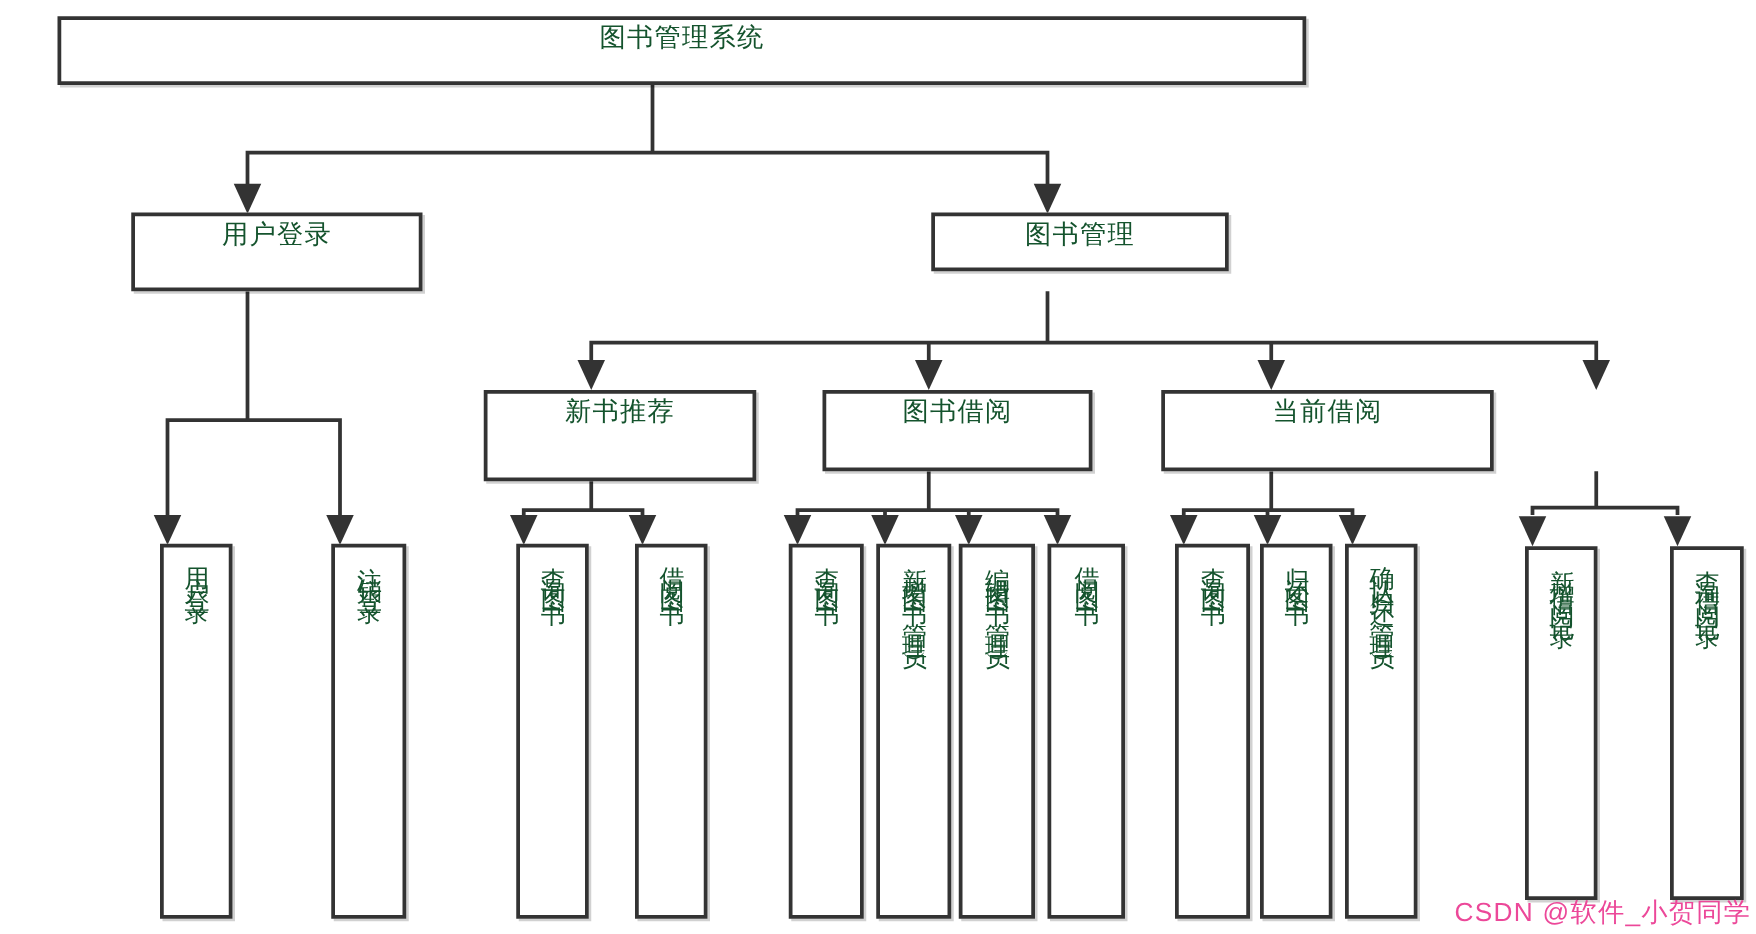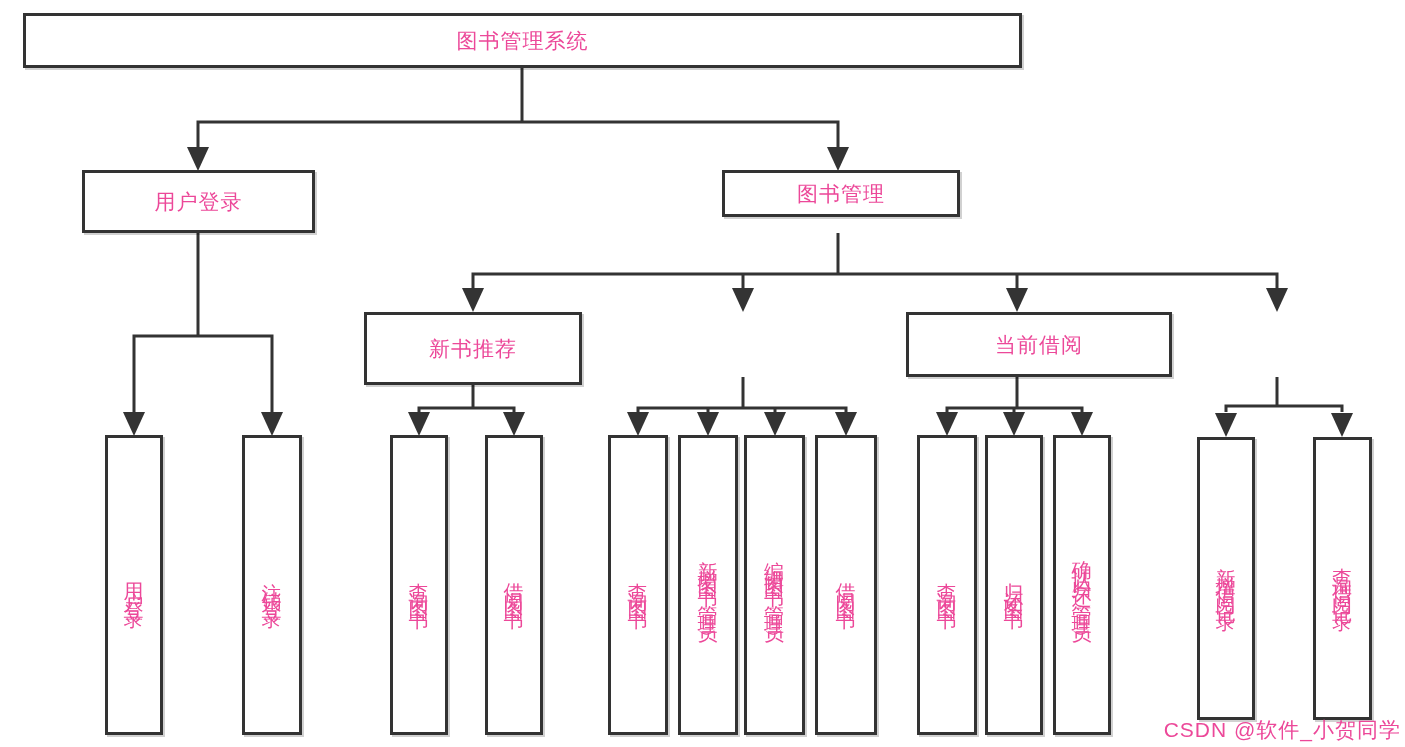--- a/index.html
+++ b/index.html
@@ -10,23 +10,24 @@
     font-family:"Liberation Sans","DejaVu Sans",sans-serif;
     overflow:hidden;
   }
   .wires{position:absolute;left:0;top:0;z-index:1;}
   .node{
     position:absolute;
     box-sizing:border-box;
     background:#ffffff;
     border:3px solid #333333;
     box-shadow:2px 2px 0 rgba(0,0,0,0.18);
-    display:flex;align-items:center;justify-content:center;
+    display:flex;align-items:flex-start;justify-content:center;
     z-index:2;
-    color:#ec4899;
+    color:#14532d;
+    margin-left:23px;
   }
   .node.h span{
     font-size:21px;letter-spacing:1px;white-space:nowrap;
   }
   .node.v span{
     writing-mode:vertical-rl;
     text-orientation:mixed;
     font-size:20px;
     letter-spacing:9px;
     line-height:1;
@@ -102,20 +103,23 @@
   <div class="node h" style="left:82px;top:170px;width:233px;height:63px;">
     <span>用户登录</span>
   </div>
   <div class="node h" style="left:722px;top:170px;width:238px;height:47px;">
     <span>图书管理</span>
   </div>
 
   <div class="node h" style="left:364px;top:312px;width:218px;height:73px;">
     <span>新书推荐</span>
   </div>
+  <div class="node h" style="left:635px;top:312px;width:216px;height:65px;">
+    <span>图书借阅</span>
+  </div>
   <div class="node h" style="left:906px;top:312px;width:266px;height:65px;">
     <span>当前借阅</span>
   </div>
 
   <div class="node v" style="left:105px;top:435px;width:58px;height:300px;">
     <span>用户登录</span>
   </div>
   <div class="node v" style="left:242px;top:435px;width:60px;height:300px;">
     <span>注销登录</span>
   </div>

